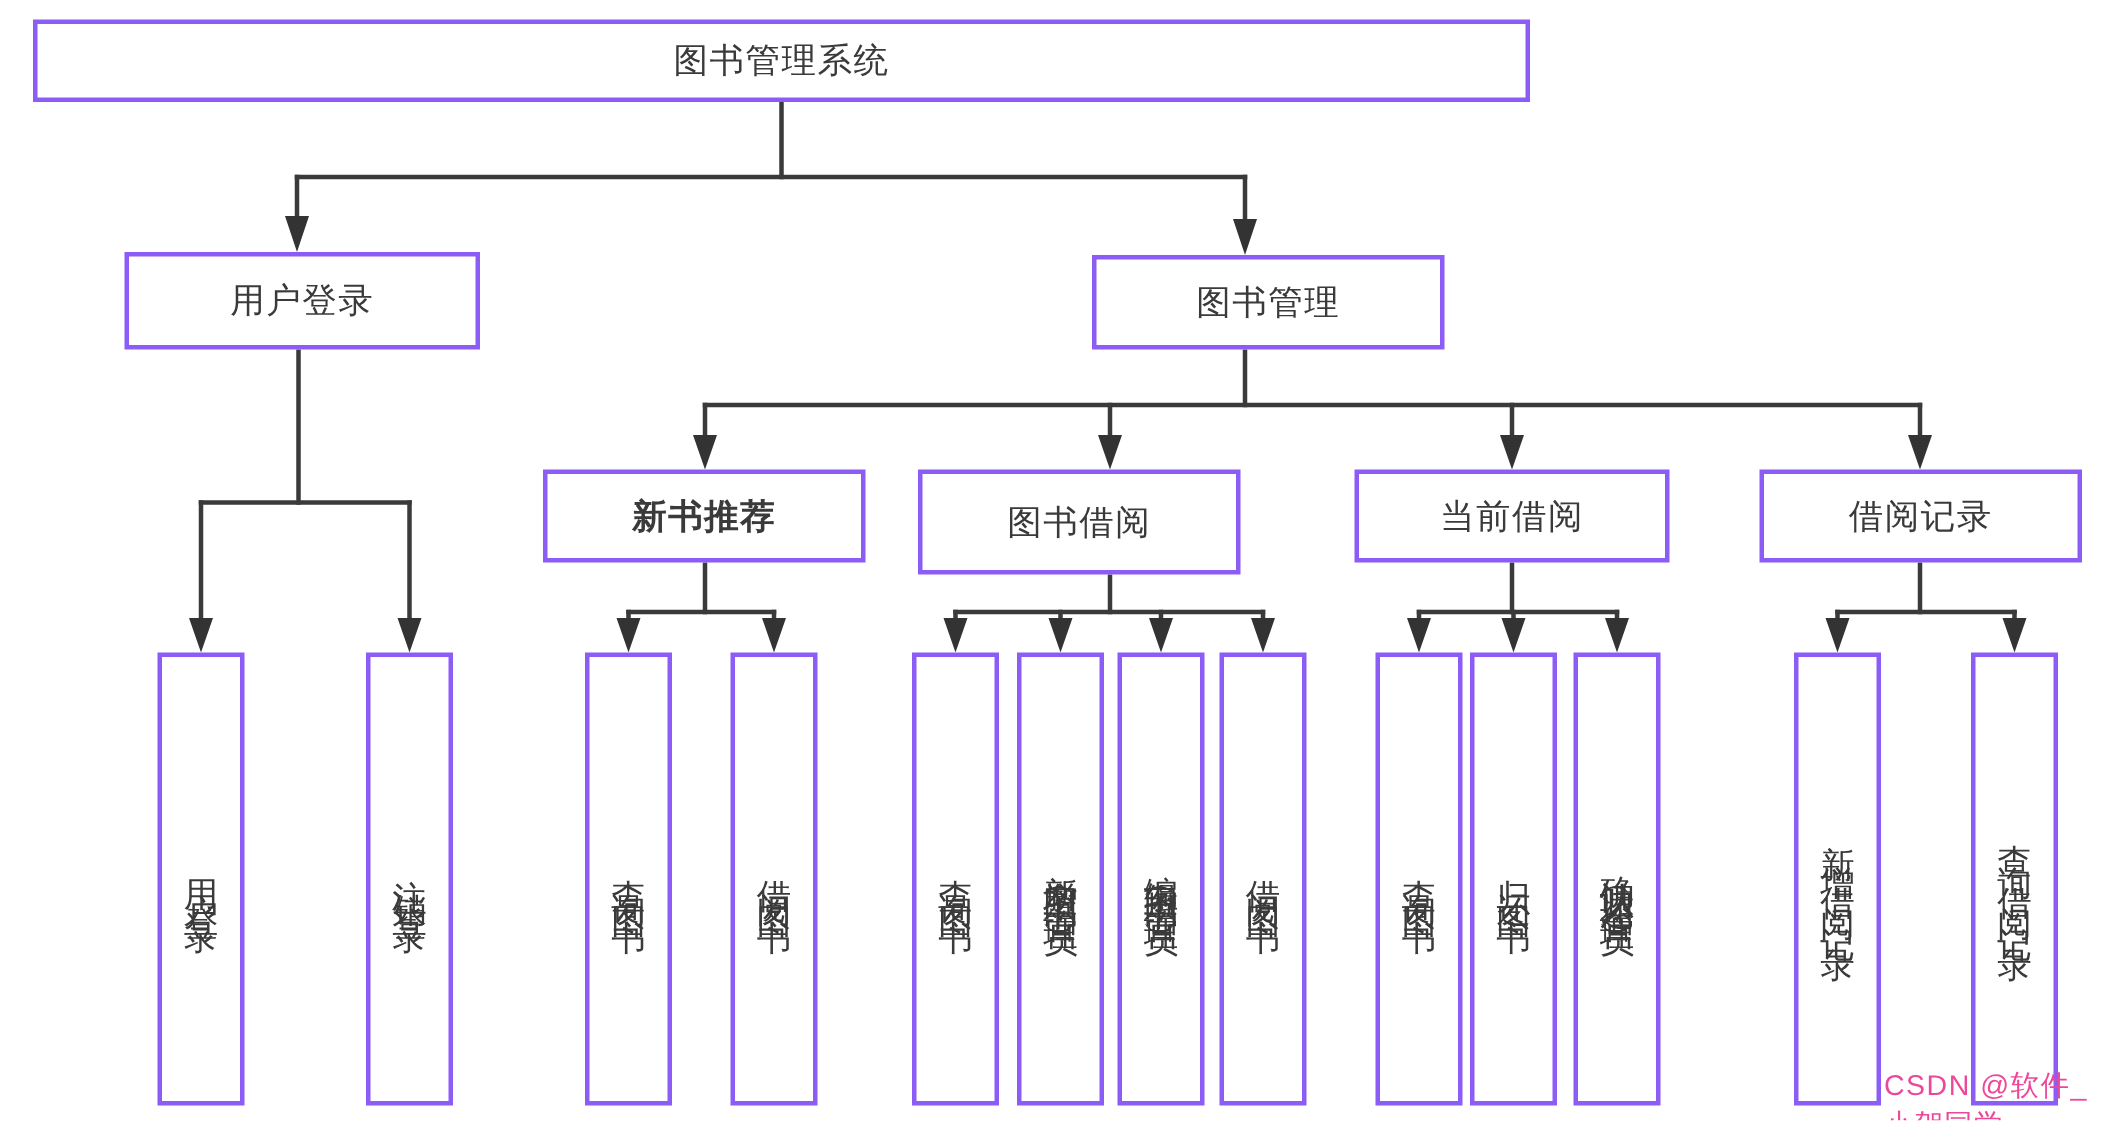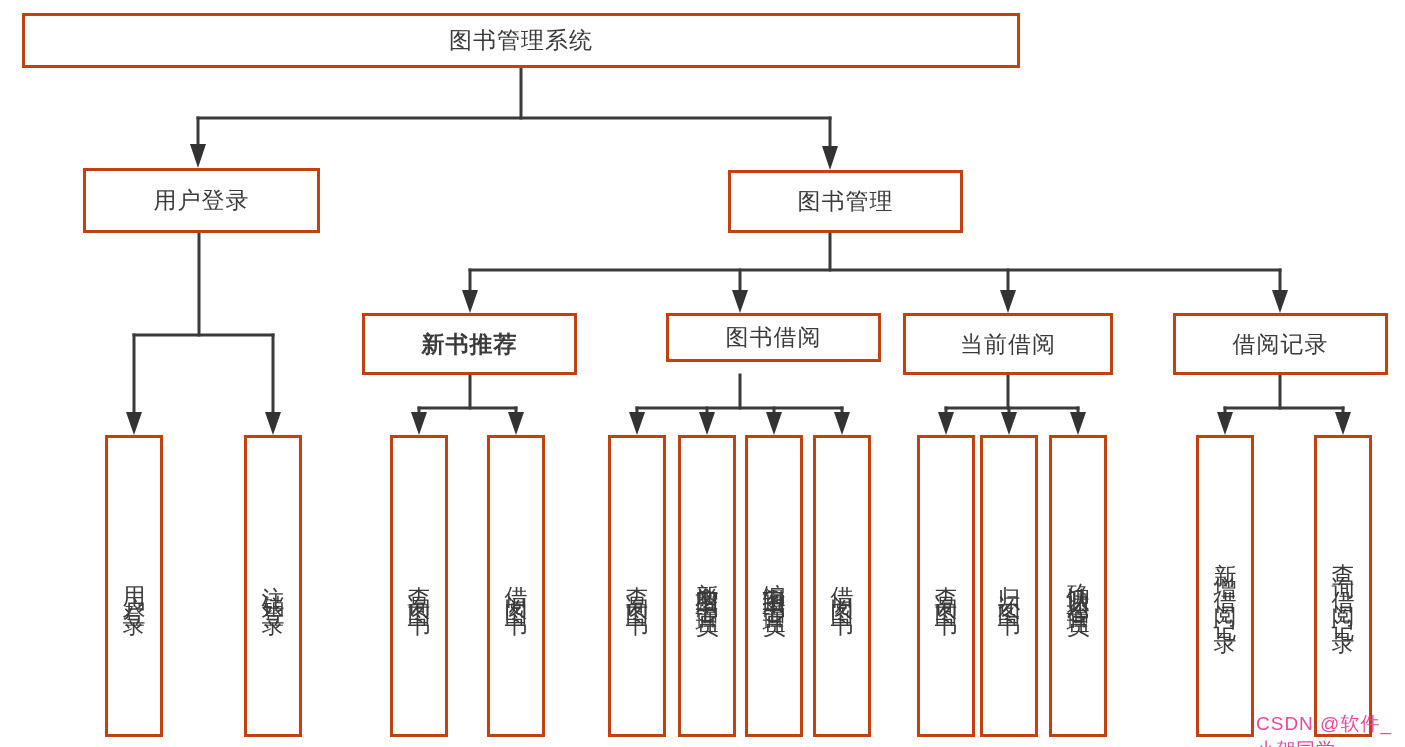--- a/index.html
+++ b/index.html
@@ -1,21 +1,21 @@
 <!DOCTYPE html>
 <html><head>
 <meta charset="utf-8">
 <style>
   html,body{margin:0;padding:0;background:#ffffff;}
   body{font-family:"Liberation Sans","DejaVu Sans",sans-serif;}
   #stage{position:relative;width:1405px;height:747px;background:#ffffff;overflow:hidden;}
   svg.wires{position:absolute;left:0;top:0;width:1405px;height:747px;pointer-events:none;}
   .node{
     position:absolute;box-sizing:border-box;
-    border:3px solid #c2410c;background:#ffffff;
+    border:3px solid #8b5cf6;background:#ffffff;
     display:flex;align-items:center;justify-content:center;
     color:#3a3a3a;font-size:23px;letter-spacing:1px;
     white-space:nowrap;
   }
   .vnode{
     writing-mode:vertical-rl;text-orientation:mixed;
     white-space:normal;line-height:1;
   }
   .sp-wide{letter-spacing:0.40em;}
   .sp-med{letter-spacing:0.60em;}
@@ -95,21 +95,21 @@
       <polygon points="1335,412 1351,412 1343,435"></polygon>
     </g>
   </svg>
 
   <div class="node" style="left:22px;top:13px;width:998px;height:55px;">图书管理系统</div>
 
   <div class="node" style="left:83px;top:168px;width:237px;height:65px;">用户登录</div>
   <div class="node" style="left:712px;top:170px;width:235px;height:63px;margin-left:16px;">图书管理</div>
 
   <div class="node" style="left:362px;top:313px;width:215px;height:62px;font-weight:bold;">新书推荐</div>
-  <div class="node" style="left:666px;top:313px;width:215px;height:49px;">图书借阅</div>
+  <div class="node" style="left:612px;top:313px;width:215px;height:70px;">图书借阅</div>
   <div class="node" style="left:903px;top:313px;width:210px;height:62px;">当前借阅</div>
   <div class="node" style="left:1173px;top:313px;width:215px;height:62px;">借阅记录</div>
 
   <div class="node vnode sp-wide" style="left:105px;top:435px;width:58px;height:302px;">用户登录</div>
   <div class="node vnode sp-wide" style="left:244px;top:435px;width:58px;height:302px;">注销登录</div>
 
   <div class="node vnode sp-wide" style="left:390px;top:435px;width:58px;height:302px;">查询图书</div>
   <div class="node vnode sp-wide" style="left:487px;top:435px;width:58px;height:302px;">借阅图书</div>
 
   <div class="node vnode sp-wide" style="left:608px;top:435px;width:58px;height:302px;">查询图书</div>

